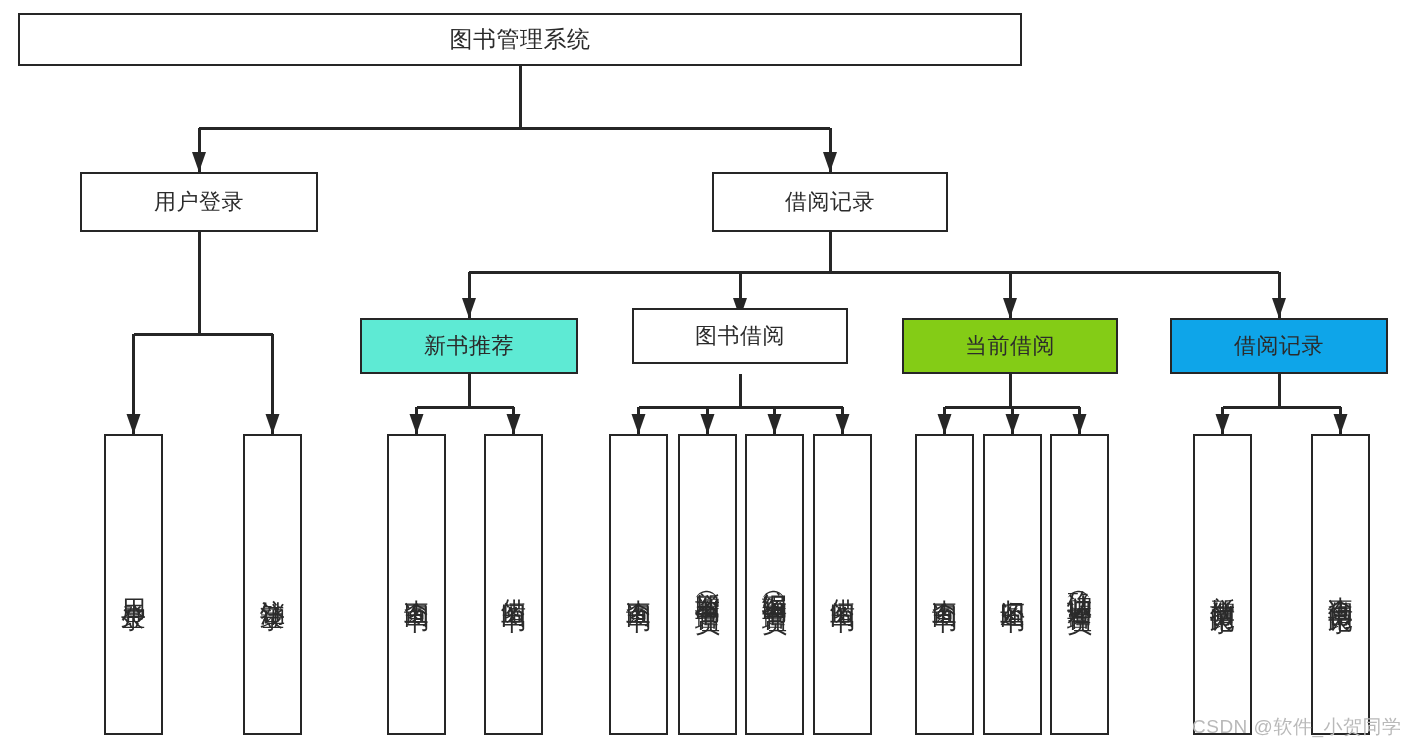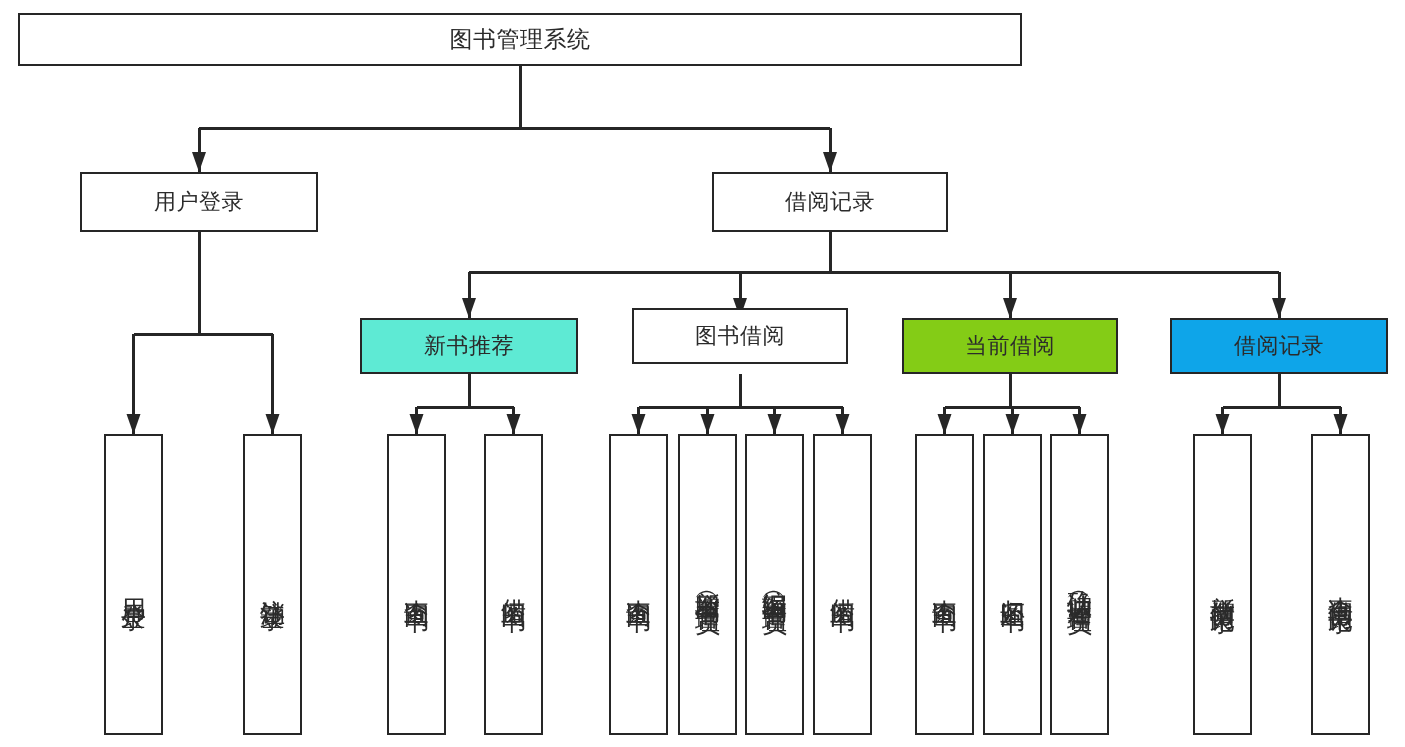--- a/index.html
+++ b/index.html
@@ -182,13 +182,14 @@
       <div class="node vert leaf" style="left: 1050px; top: 434px; width: 59px; height: 301px; border-color: rgb(38, 38, 38); background: rgb(255, 255, 255);">
         <span class="node-label" style="color: rgb(43, 43, 43); margin-top: 135px;">确认归还（管理员）</span>
       </div>
       <div class="node vert leaf" style="left: 1193px; top: 434px; width: 59px; height: 301px; border-color: rgb(38, 38, 38); background: rgb(255, 255, 255);">
         <span class="node-label" style="color: rgb(43, 43, 43); margin-top: 139.5px;">新增借阅记录</span>
       </div>
       <div class="node vert leaf" style="left: 1311px; top: 434px; width: 59px; height: 301px; border-color: rgb(38, 38, 38); background: rgb(255, 255, 255);">
         <span class="node-label" style="color: rgb(43, 43, 43); margin-top: 139.5px;">查询借阅记录</span>
       </div>
     </div>
+  <div class="watermark" style="left: 1192px; top: 714px; color: rgb(185, 185, 185);">CSDN @软件_小贺同学</div>
 </div>
 
 </body></html>

